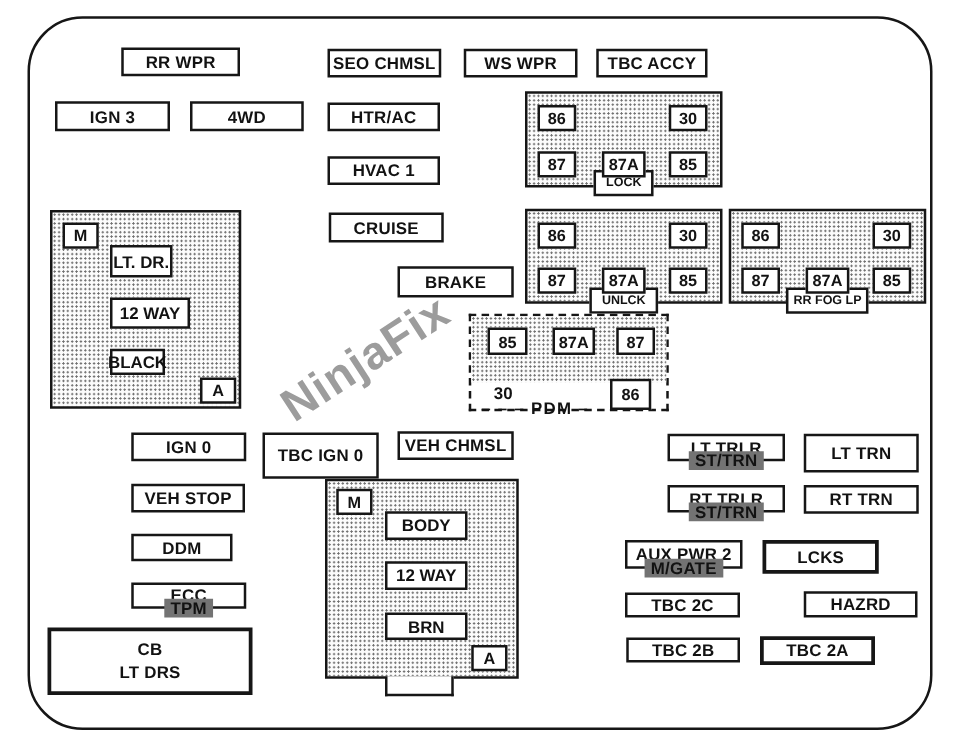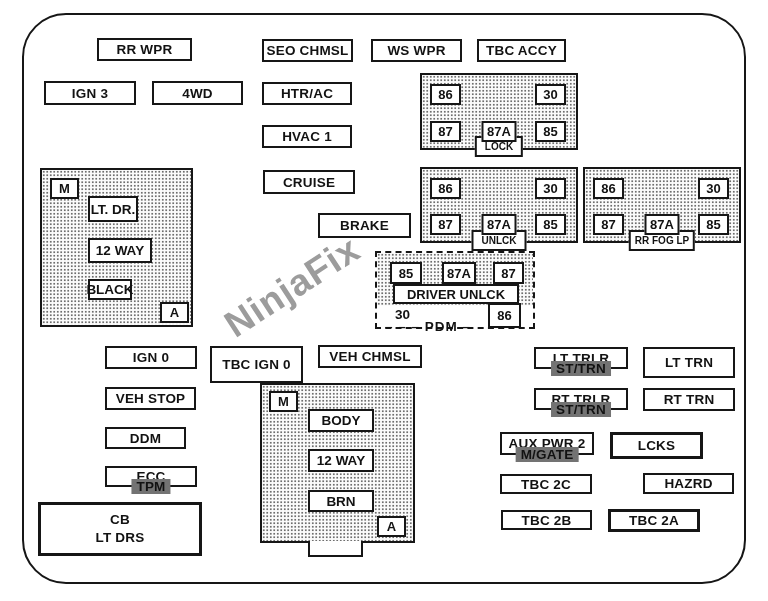--- a/index.html
+++ b/index.html
@@ -101,21 +101,21 @@
   #f-ws-wpr{left:371px;top:39px;width:91px;height:23px}
   #f-tbc-accy{left:477px;top:39px;width:89px;height:23px}
   #f-ign-3{left:44px;top:81px;width:92px;height:24px}
   #f-4wd{left:152px;top:81px;width:91px;height:24px}
   #f-htr-ac{left:262px;top:82px;width:90px;height:23px}
   #f-hvac-1{left:262px;top:125px;width:90px;height:23px}
   #f-cruise{left:263px;top:170px;width:92px;height:24px}
   #f-brake{left:318px;top:213px;width:93px;height:25px}
   #f-ign-0{left:105px;top:346px;width:92px;height:23px}
   #f-tbc-ign-0{left:210px;top:346px;width:93px;height:37px}
-  #f-veh-chmsl{left:318px;top:345px;width:104px;height:23px}
+  #f-veh-chmsl{left:318px;top:345px;width:93px;height:23px}
   #f-veh-stop{left:105px;top:387px;width:91px;height:23px}
   #f-ddm{left:105px;top:427px;width:81px;height:22px}
   #f-lt-trn{left:643px;top:347px;width:92px;height:31px}
   #f-rt-trn{left:643px;top:388px;width:92px;height:23px}
   #f-lcks{left:610px;top:432px;width:93px;height:27px;border-width:3px}
   #f-tbc-2c{left:500px;top:474px;width:92px;height:20px}
   #f-hazrd{left:643px;top:473px;width:91px;height:21px}
   #f-tbc-2b{left:501px;top:510px;width:91px;height:20px}
   #f-tbc-2a{left:608px;top:509px;width:92px;height:23px;border-width:3px}
   #f-ecc-tpm{left:105px;top:466px;width:92px;height:21px}
@@ -215,20 +215,19 @@
         <div class="rlabel">RR FOG LP</div>
         <div class="term t-bl">87</div>
         <div class="term t-bc">87A</div>
         <div class="term t-br">85</div>
       </div>
       <div id="r-driver-unlck">
         <div class="pdm-stipple stipple"></div>
         <div class="term p-85">85</div>
         <div class="term p-87a">87A</div>
         <div class="term p-87">87</div>
-        <div class="pdm-label">DRIVER UNLCK</div>
         <div class="p-30">30</div>
         <div class="p-pdm">– – – PDM –</div>
         <div class="p-86">86</div>
       </div>
     </div>
   <div class="watermark">NinjaFix</div>
 </div>
 
 </body></html>

